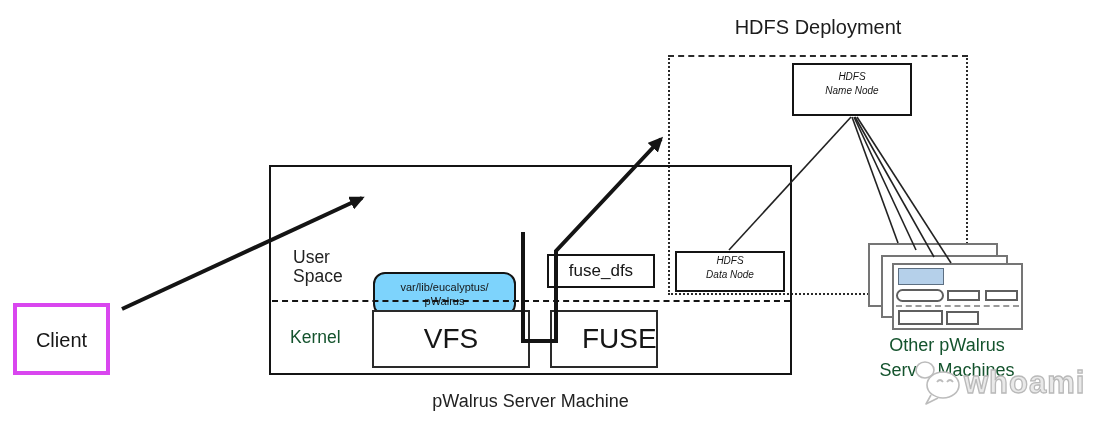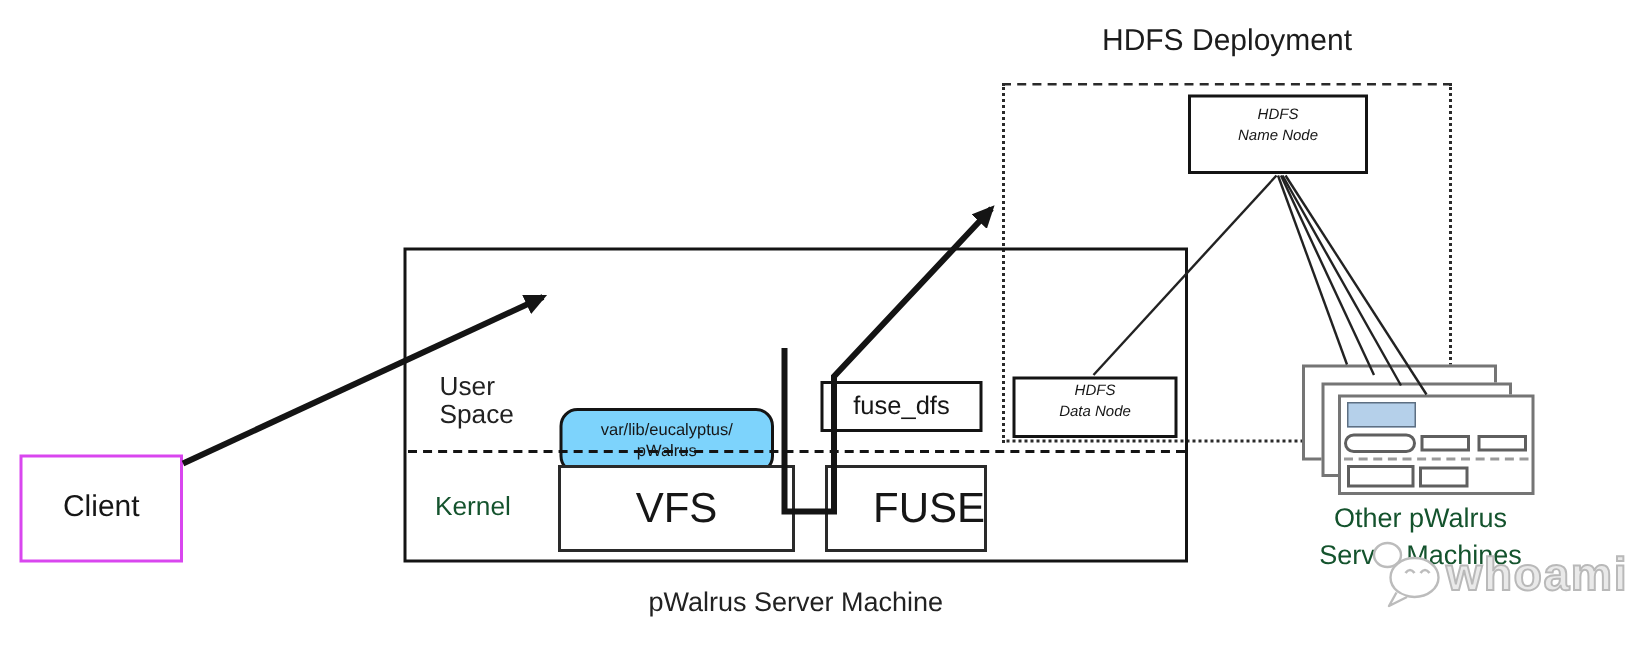--- a/index.html
+++ b/index.html
@@ -76,22 +76,22 @@
   .vfs-box, .fuse-box {
     border: 2px solid #2a2a2a; background: #fff;
     text-align: center; font-size: 28px; line-height: 53px;
     z-index: 2;
   }
   .vfs-box  { left: 372px; top: 310px; width: 158px; height: 58px; }
   .fuse-box { left: 550px; top: 310px; width: 108px; height: 58px; padding-left: 30px; }
 
   
   .client-box {
-    left: 13px; top: 303px; width: 109px; height: 72px;
-    border: 2px solid #d946ef; background: #fff;
+    left: 13px; top: 303px; width: 97px; height: 72px;
+    border: 4px solid #d946ef; background: #fff;
     text-align: center; font-size: 20px; line-height: 66px;
     z-index: 2;
   }
 
   
   .card { background: #fff; border: 2px solid #757575; z-index: 3; }
   .card-back   { left: 868px; top: 243px; width: 130px; height: 64px; }
   .card-middle { left: 881px; top: 255px; width: 127px; height: 63px; }
   .card-front  { left: 892px; top: 263px; width: 131px; height: 67px; }
   .mini { position: absolute; border: 2px solid #5f5f5f; background: #fff; }

